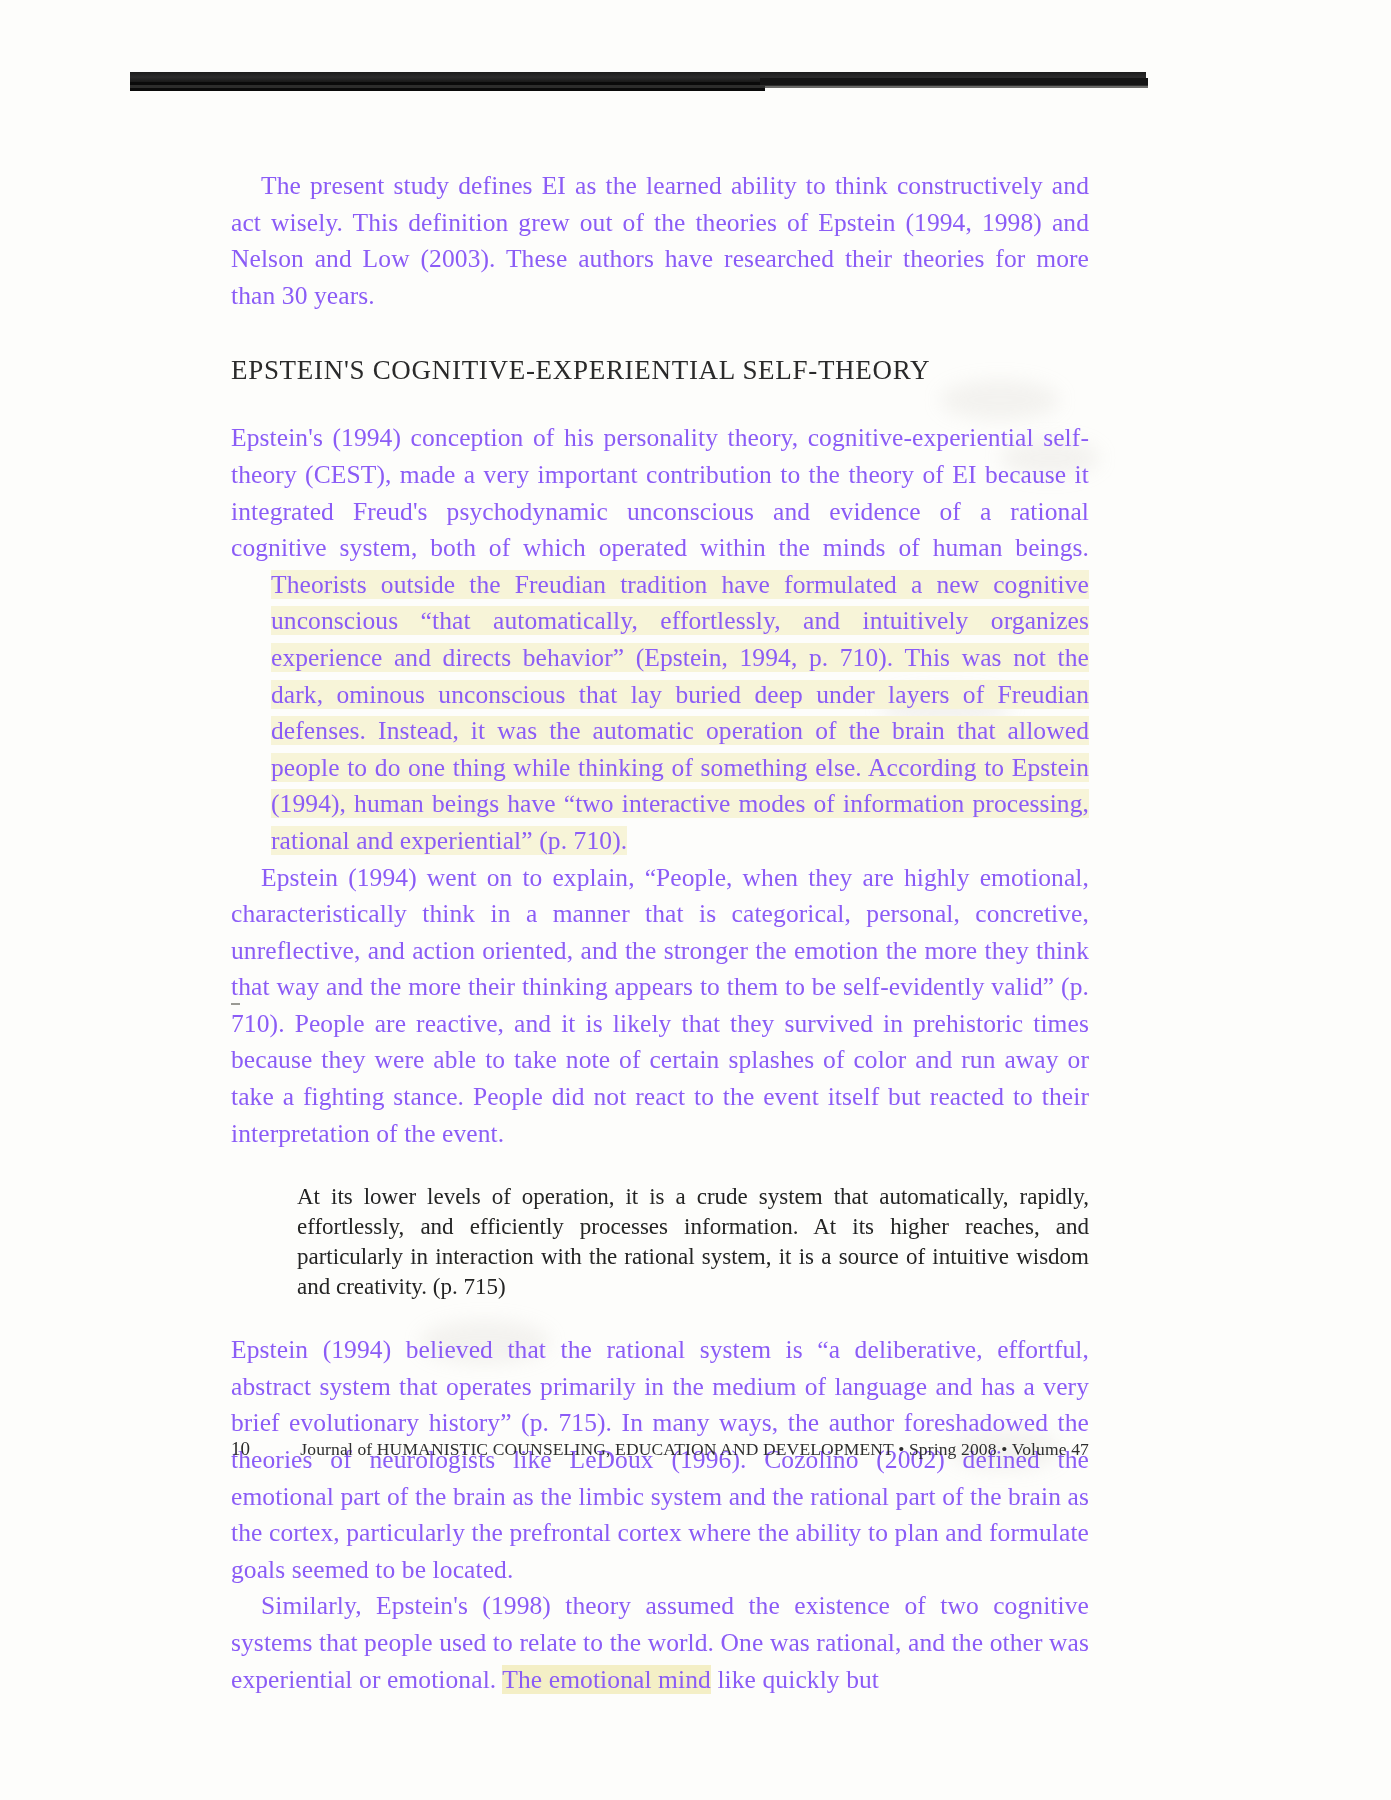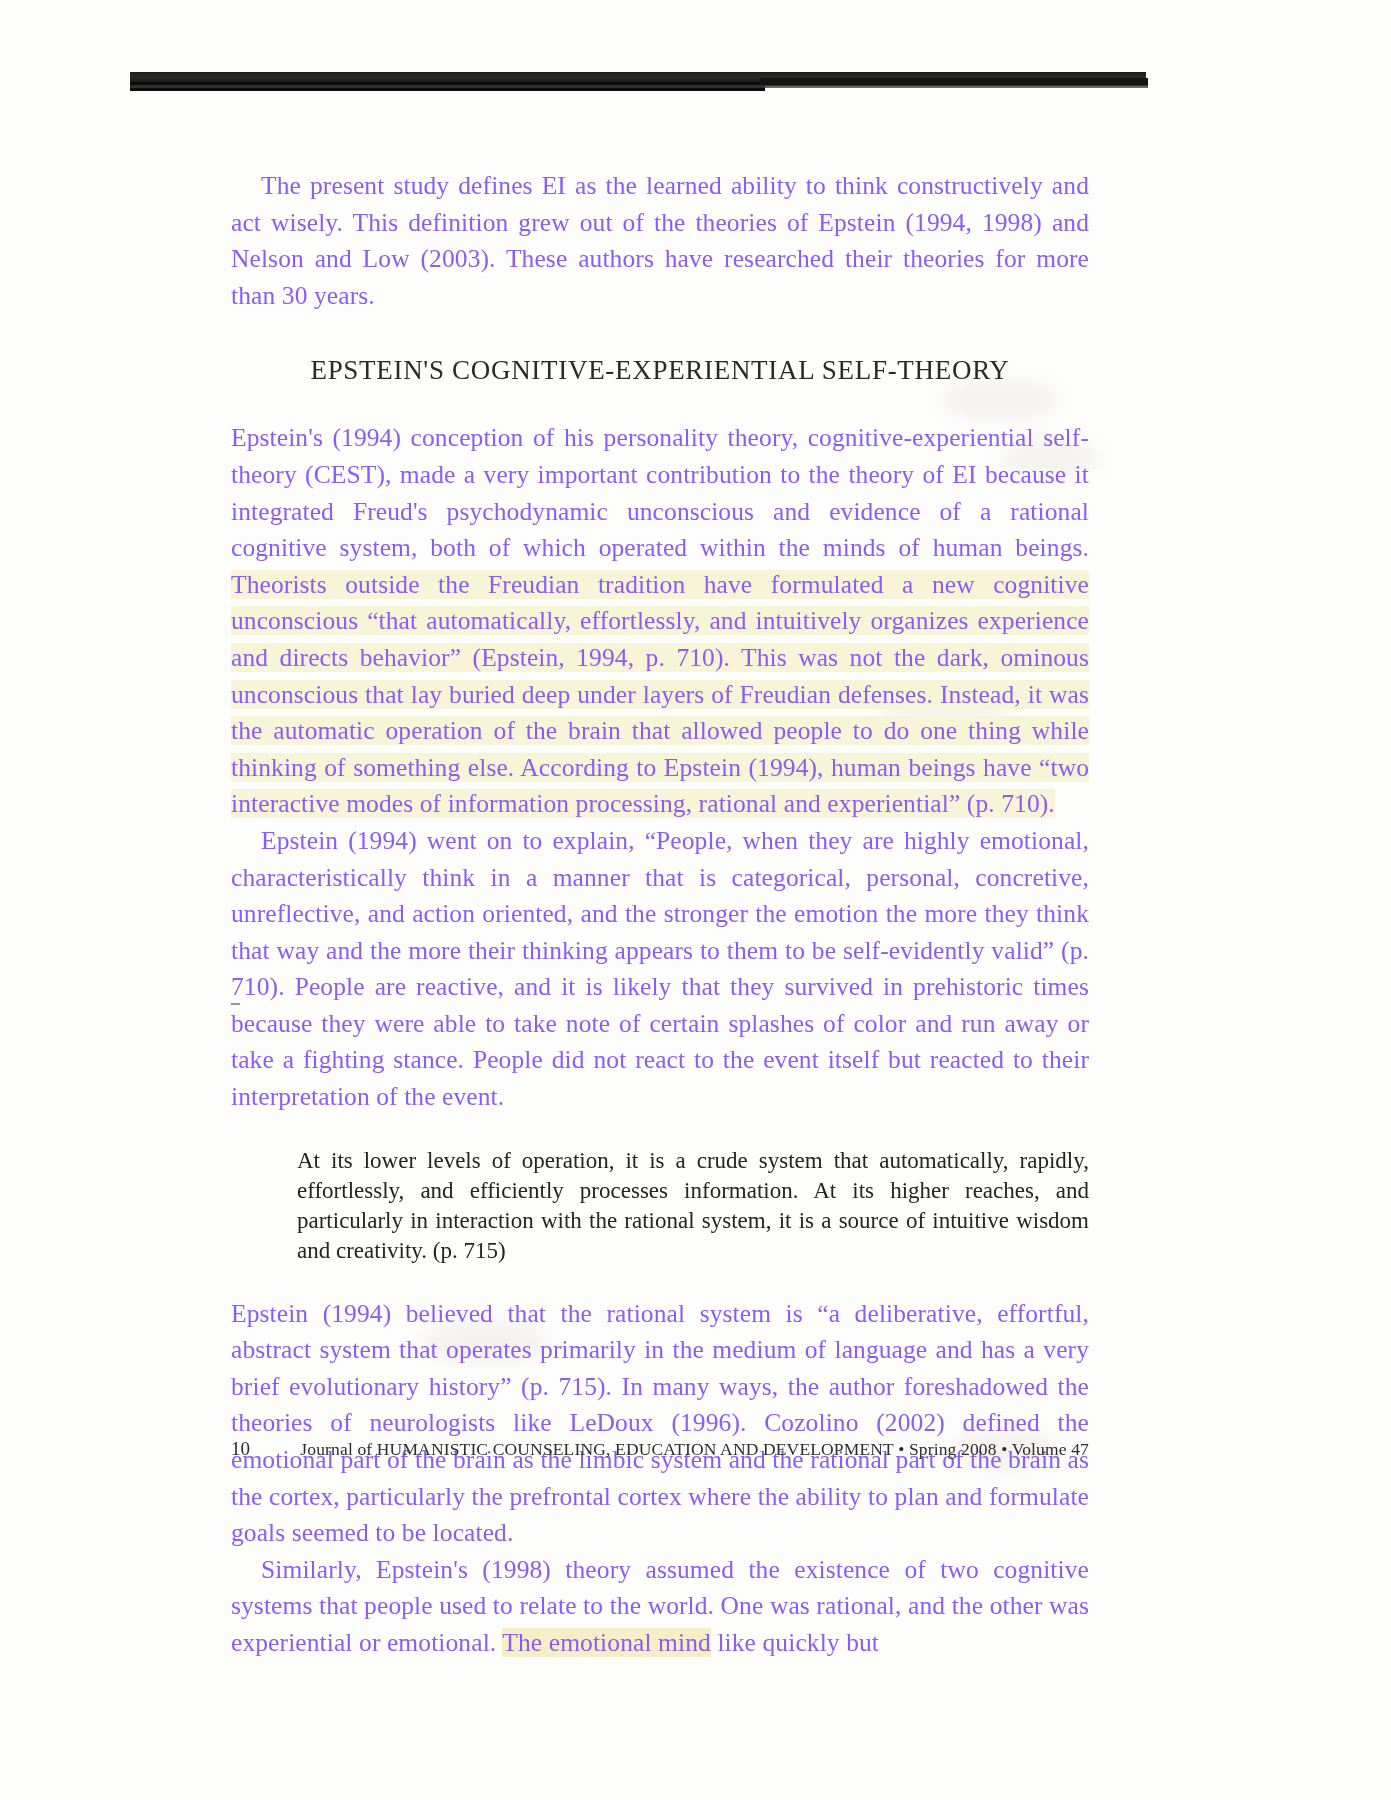--- a/index.html
+++ b/index.html
@@ -71,27 +71,28 @@
   }
   p.body.indent { text-indent: 30px; }
 
   h2.section {
     margin: 40px 0 34px 0;
     font-size: 27px;
     line-height: 32px;
     font-weight: 400;
     letter-spacing: .7px;
     color: #2a2a2a;
-    text-align: center;
+    text-align: left;
   }
 
   
   .hl {
     background-color: #f7f4d8;
     box-decoration-break: clone;
+    margin-left: 40px;
     -webkit-box-decoration-break: clone;
   }
   .hl-strong {
     background-color: #f4efc6;
     box-decoration-break: clone;
     margin-top: 36px;
     -webkit-box-decoration-break: clone;
   }
 
   

